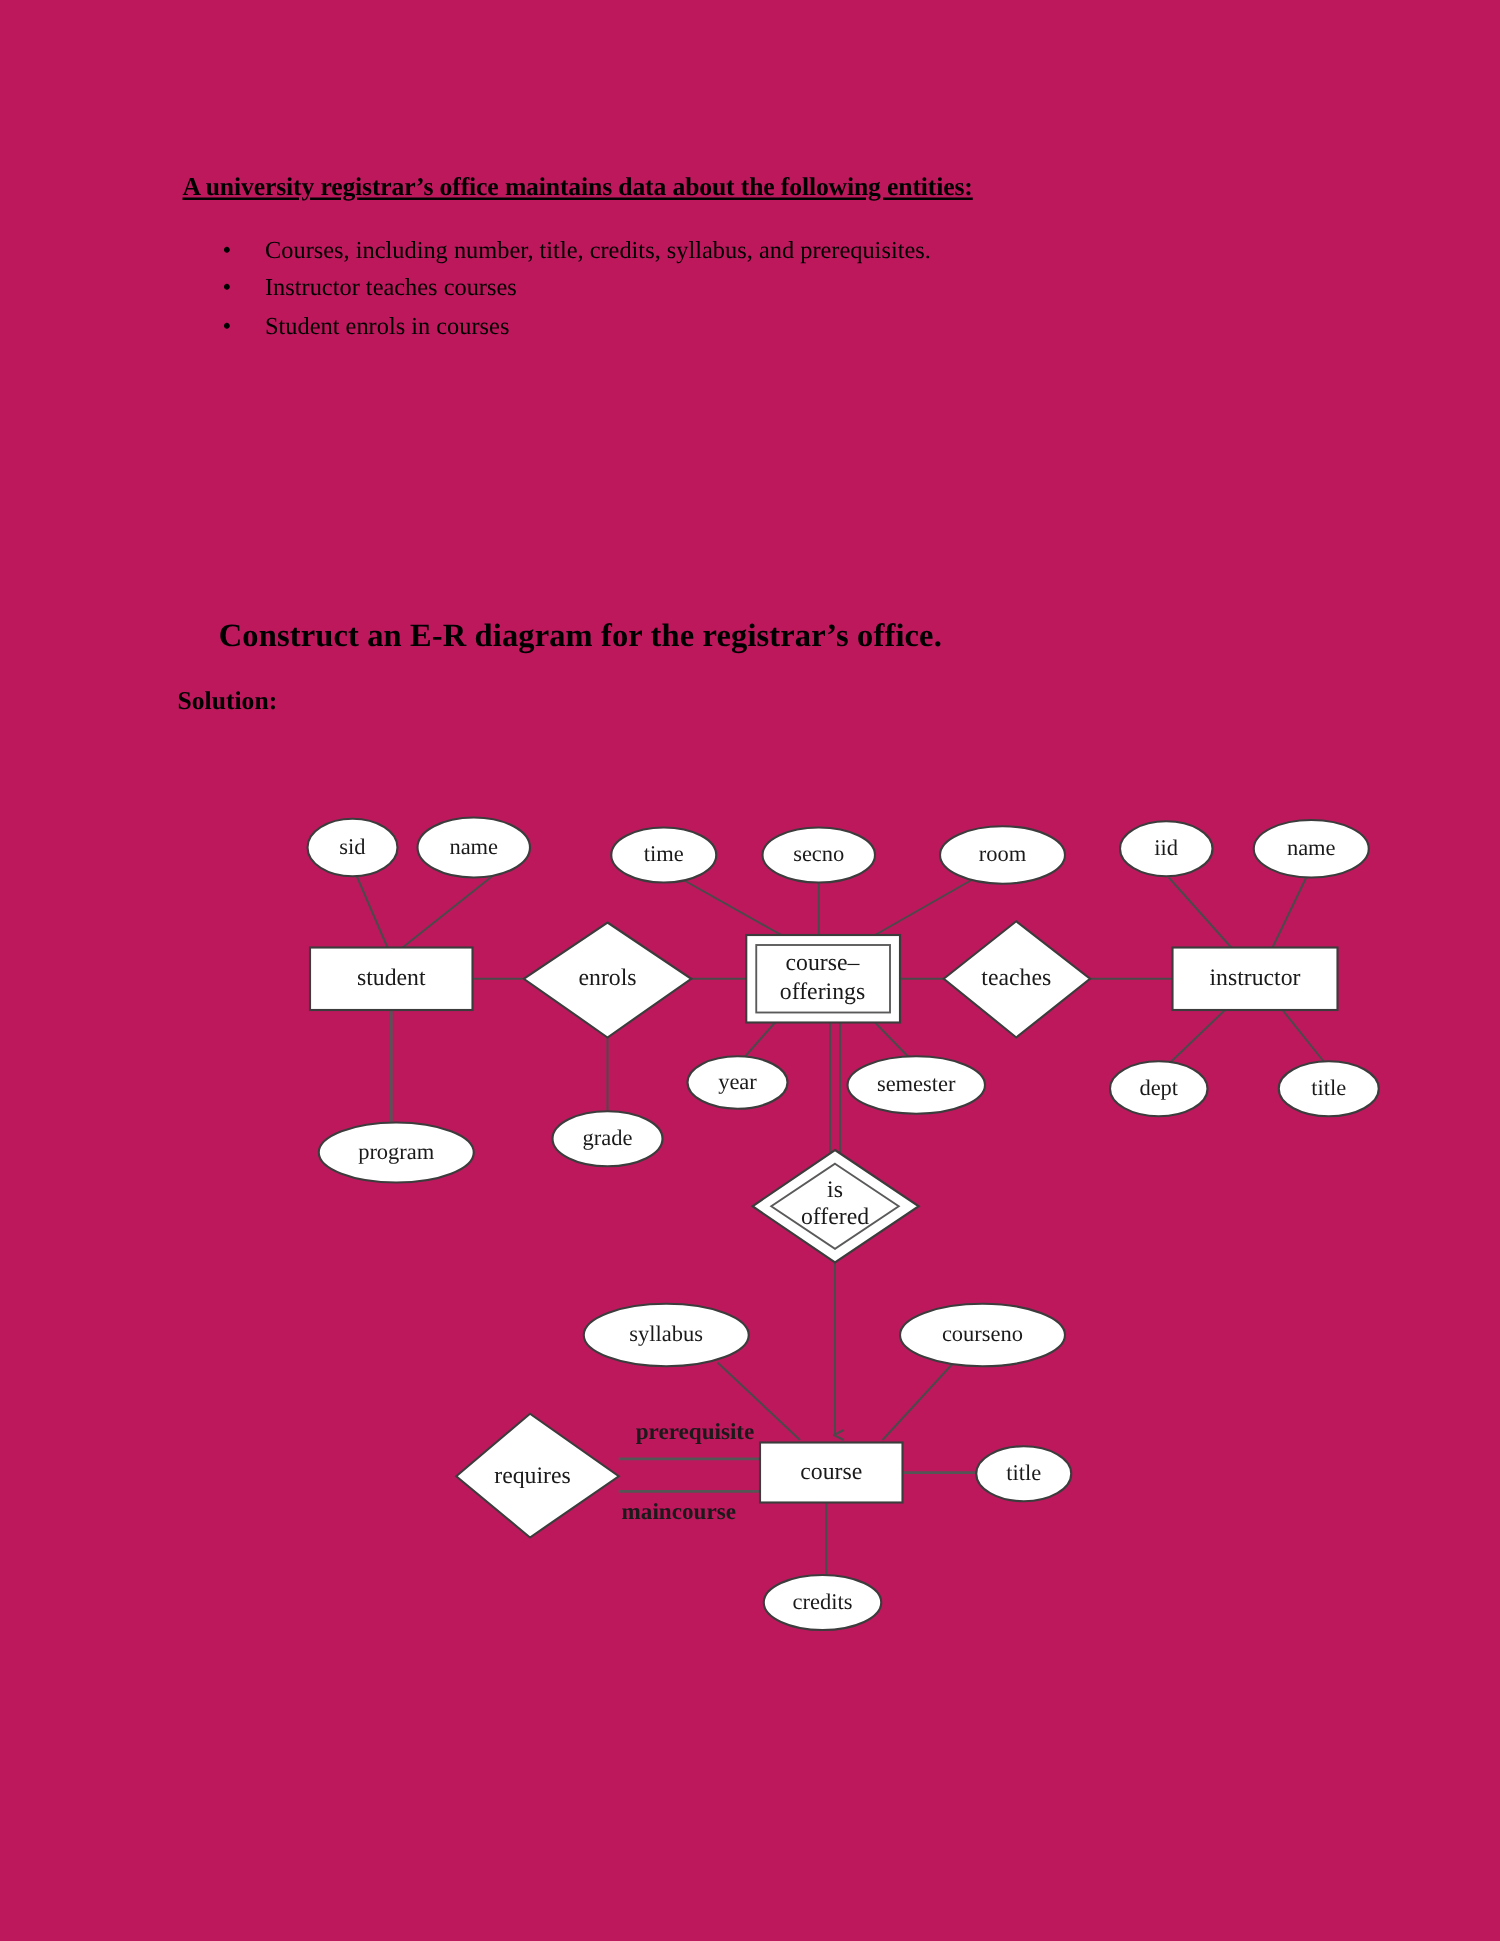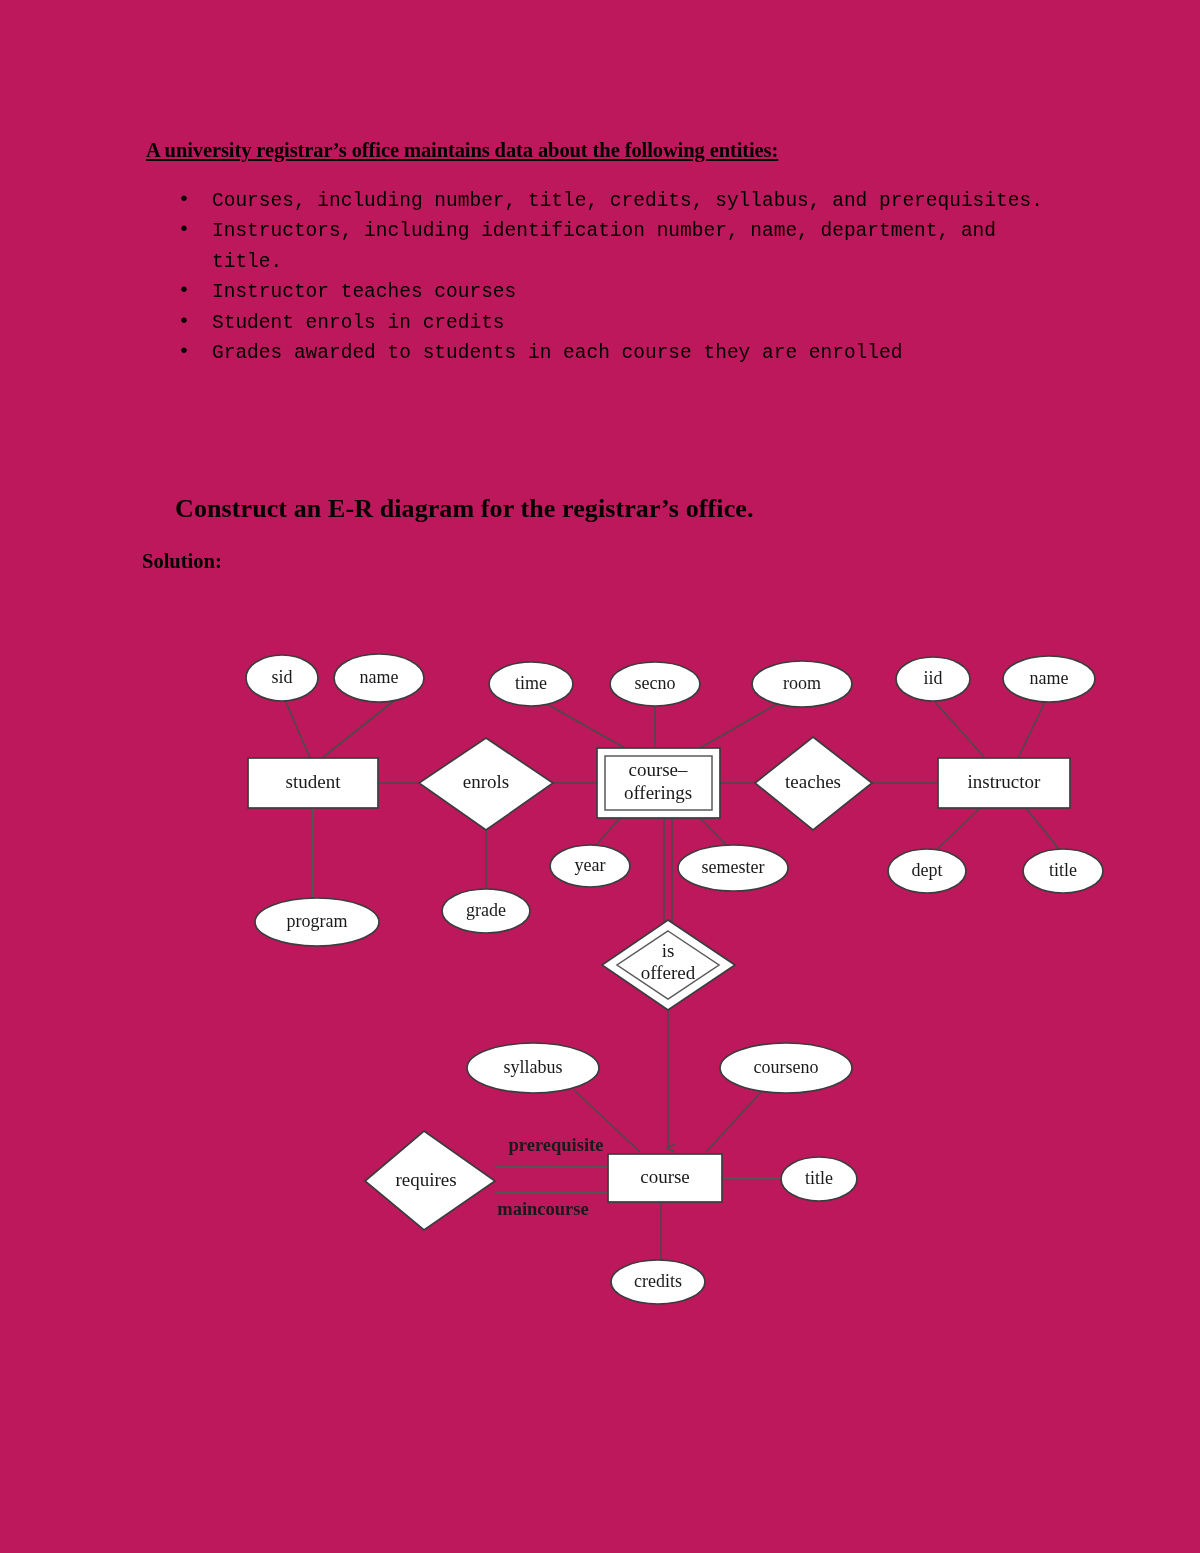--- a/index.html
+++ b/index.html
@@ -42,21 +42,20 @@
     margin: 0;
     padding: 0;
     list-style: none;
     font-size: 19.5px;
     line-height: 30.4px;
   }
   .bullet-list li {
     position: relative;
     padding-left: 66px;
     margin: 0 0 0 0;
-    font-family: Liberation Mono, monospace;
   }
   .bullet-list li::before {
     content: "\2022";
     position: absolute;
     left: 32px;
     top: -1px;
     font-size: 20px;
     line-height: 30.4px;
   }
   .construct-line {
@@ -117,24 +116,22 @@
 </style>
 </head>
 <body>
 
 <div class="page">
 
   <div class="prompt-title">A university registrar’s office maintains data about the following entities:</div>
 
   <ul class="bullet-list">
     <li>Courses, including number, title, credits, syllabus, and prerequisites.</li>
-    <li>Instructors, including identification number, name, department, and title.</li>
     <li>Instructor teaches courses</li>
-    <li>Student enrols in credits</li>
-    <li>Grades awarded to students in each course they are enrolled</li>
+    <li>Student enrols in courses</li>
   </ul>
 
   <div class="construct-line">Construct an E-R diagram for the registrar’s office.</div>
   <div class="solution-line">Solution:</div>
 
   <div class="er-wrap">
   <svg width="1200" height="1553" viewBox="0 0 1200 1553" xmlns="http://www.w3.org/2000/svg">
     <defs>
       <marker id="arrowdown" markerWidth="10" markerHeight="10" refX="5" refY="8" orient="auto" markerUnits="userSpaceOnUse">
         <path d="M1,1 L5,9 L9,1" fill="none" stroke="#4a4a4a" stroke-width="1.6"></path>

